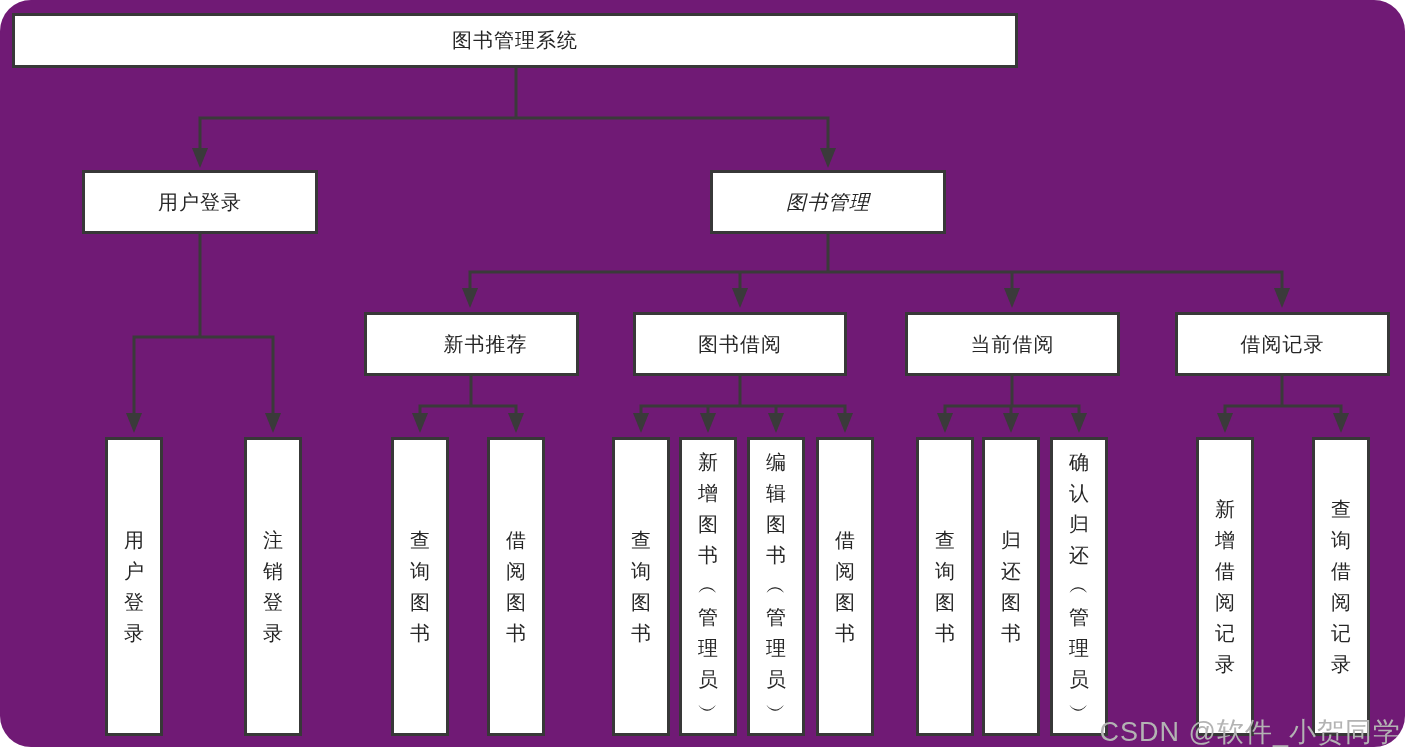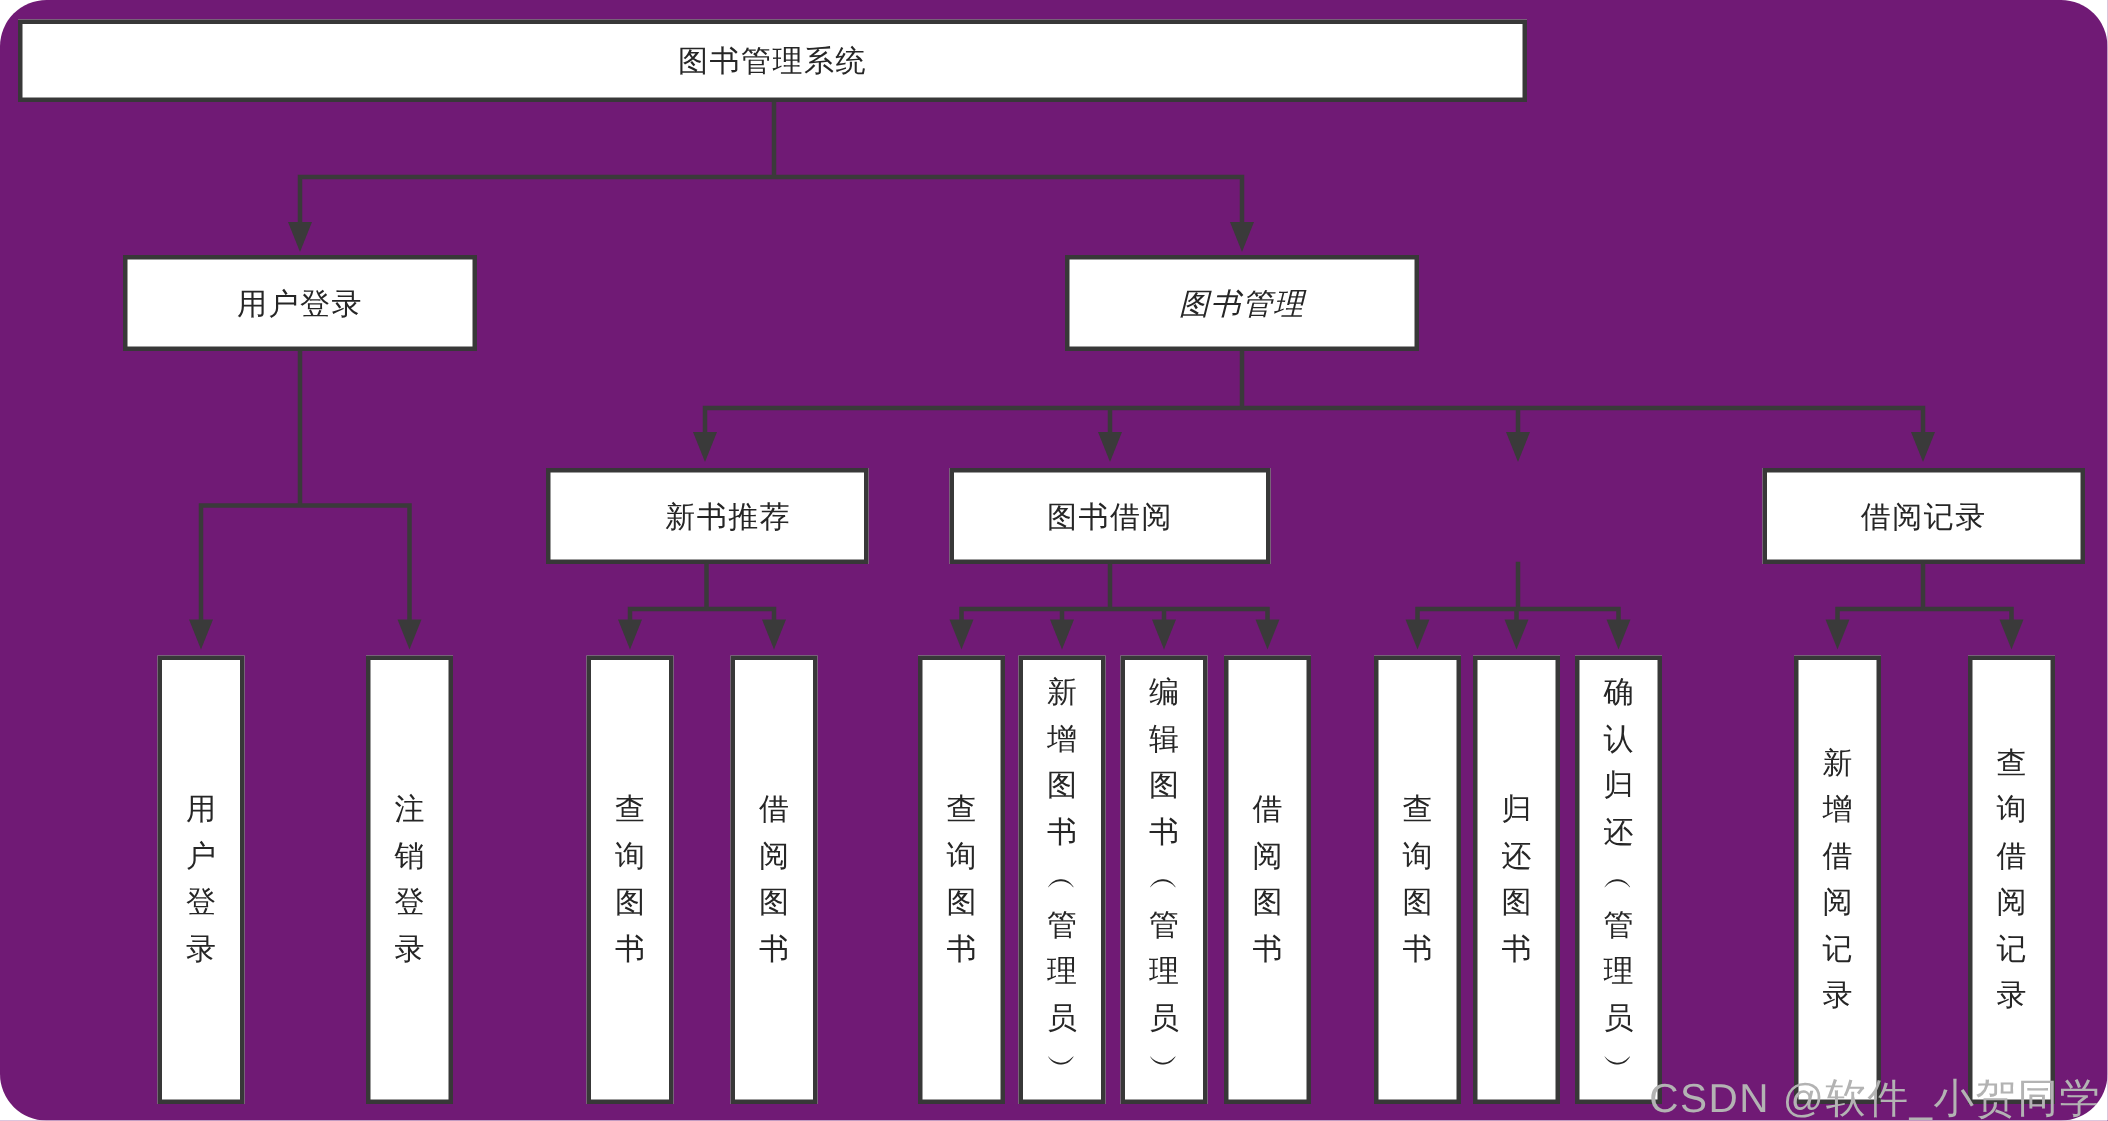--- a/index.html
+++ b/index.html
@@ -115,20 +115,21 @@
     <polygon class="arrowhead" points="1333,413 1349,413 1341,433"></polygon>
   </svg>
 
   <div class="box hbox root-box">图书管理系统</div>
 
   <div class="box hbox lvl2-a">用户登录</div>
   <div class="box hbox lvl2-b">图书管理</div>
 
   <div class="box hbox lvl3-0">新书推荐</div>
   <div class="box hbox lvl3-1">图书借阅</div>
+  <div class="box hbox lvl3-2">当前借阅</div>
   <div class="box hbox lvl3-3">借阅记录</div>
 
   <div class="box leaf leaf-a1">
       <span class="vchar">用</span>
       <span class="vchar">户</span>
       <span class="vchar">登</span>
       <span class="vchar">录</span>
     </div>
   <div class="box leaf leaf-a2">
       <span class="vchar">注</span>

